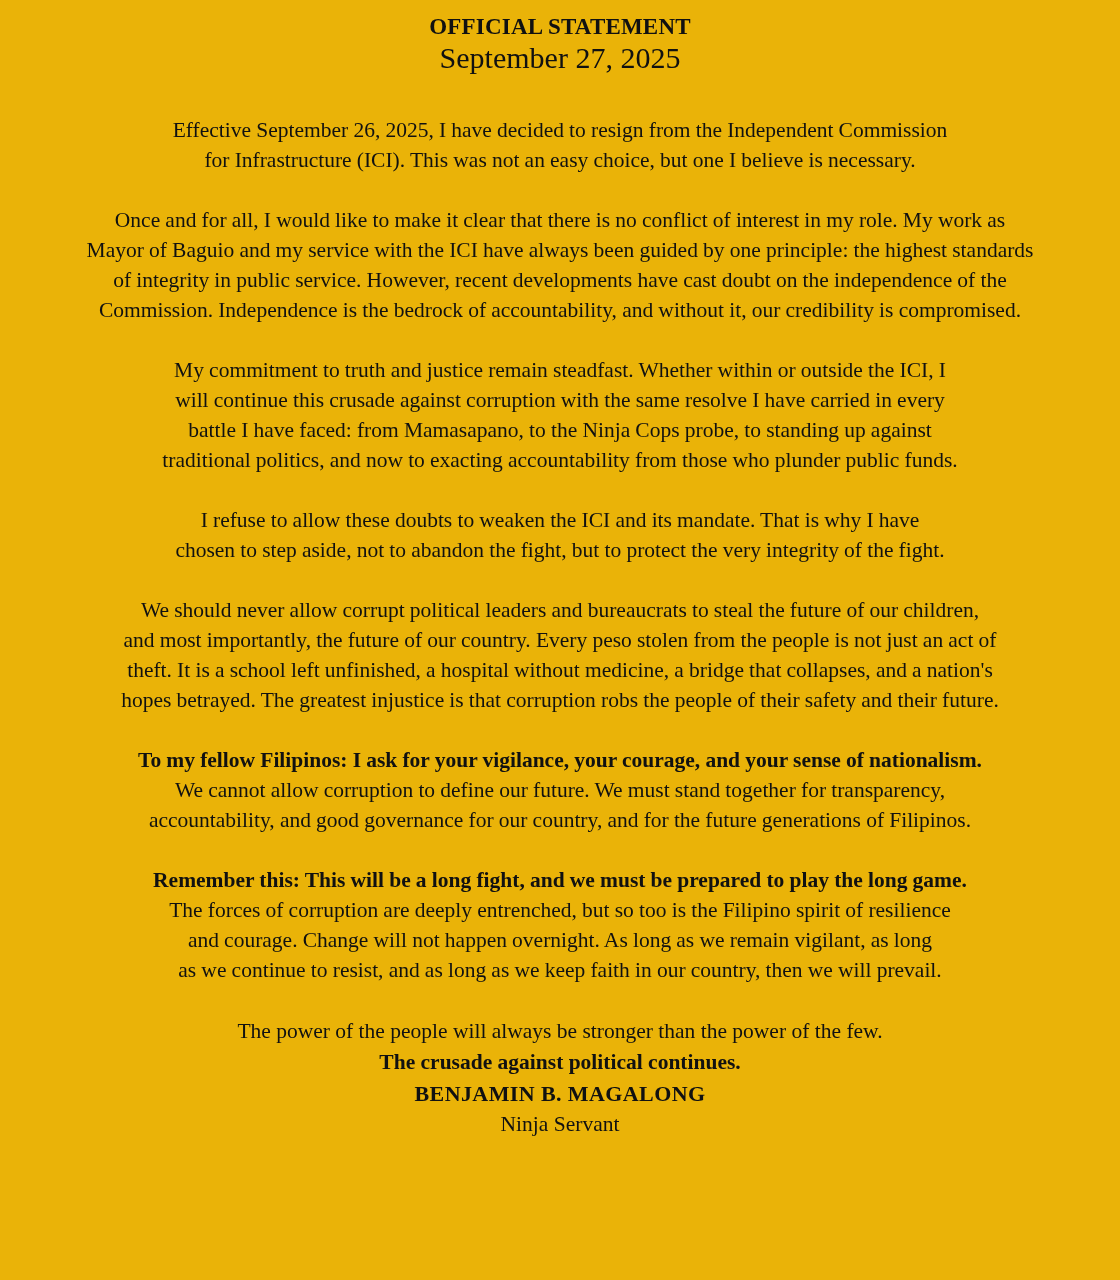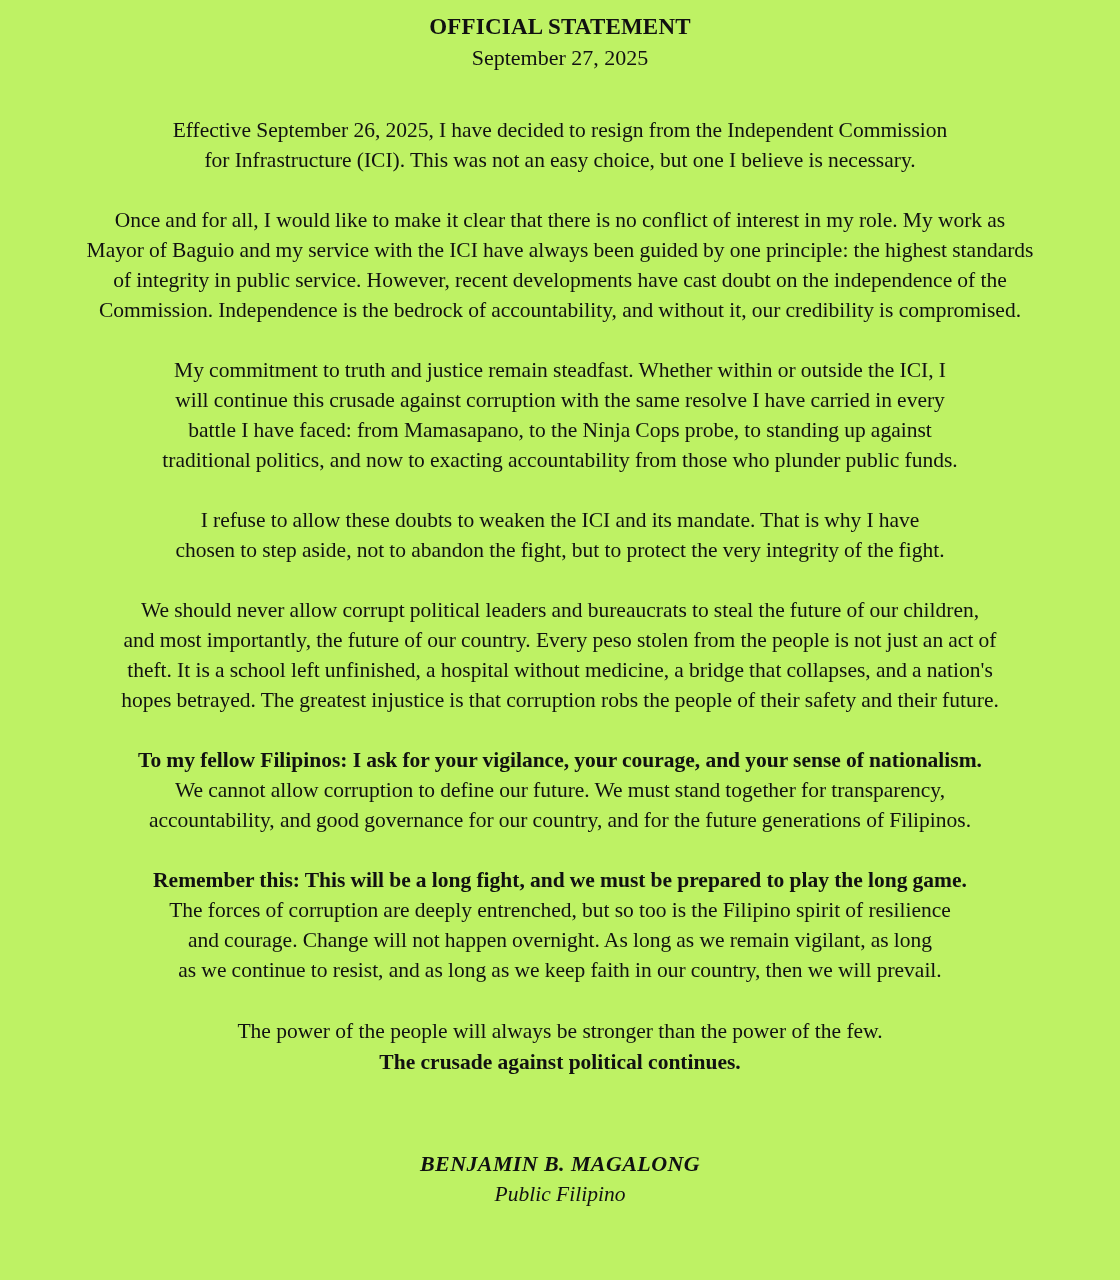--- a/index.html
+++ b/index.html
@@ -15,40 +15,40 @@
     font-family: "Liberation Serif", "DejaVu Serif", serif;
     color: #111111;
     -webkit-font-smoothing: antialiased;
   }
 
   .page {
     box-sizing: border-box;
     width: 1120px;
     height: 1280px;
     padding: 12px 42px 0 42px;
-    background: #bef264;
+    background: #eab308;
   }
 
   .doc {
     width: 960px;
     margin: 0 auto;
     text-align: center;
   }
 
   
   .doc-title {
     font-size: 23px;
     font-weight: 700;
     letter-spacing: 0.2px;
     line-height: 30px;
     margin: 0;
     text-align: center;
   }
   .doc-date {
-    font-size: 22px;
+    font-size: 30px;
     font-weight: 400;
     line-height: 31px;
     margin: 0;
     text-align: center;
   }
 
   
   .para {
     font-size: 21.5px;
     line-height: 30px;
@@ -82,23 +82,21 @@
     line-height: 31px;
   }
   .closing .line-bold {
     font-weight: 700;
     font-size: 21.5px;
     line-height: 31px;
   }
 
   
   .signature {
-    margin-top: 70px;
     text-align: center;
-    font-style: italic;
   }
   .sig-name {
     font-size: 22px;
     font-weight: 700;
     letter-spacing: 0.4px;
     line-height: 31px;
   }
   .sig-role {
     font-size: 21.5px;
     font-weight: 400;
@@ -131,17 +129,17 @@
 
     <p class="para w-mid"><b>Remember this: This will be a long fight, and we must be prepared to play the long game.</b><span> The forces of corruption are deeply entrenched, but so too is the Filipino spirit of resilience and courage. Change will not happen overnight. As long as we remain vigilant, as long as we continue to resist, and as long as we keep faith in our country, then we will prevail.</span></p>
 
     <div class="closing">
       <div class="line">The power of the people will always be stronger than the power of the few.</div>
       <div class="line-bold">The crusade against political continues.</div>
     </div>
 
     <div class="signature">
       <div class="sig-name">BENJAMIN B. MAGALONG</div>
-      <div class="sig-role">Public Filipino</div>
+      <div class="sig-role">Ninja Servant</div>
     </div>
 
   </div>
 </div>
 
 </body></html>

